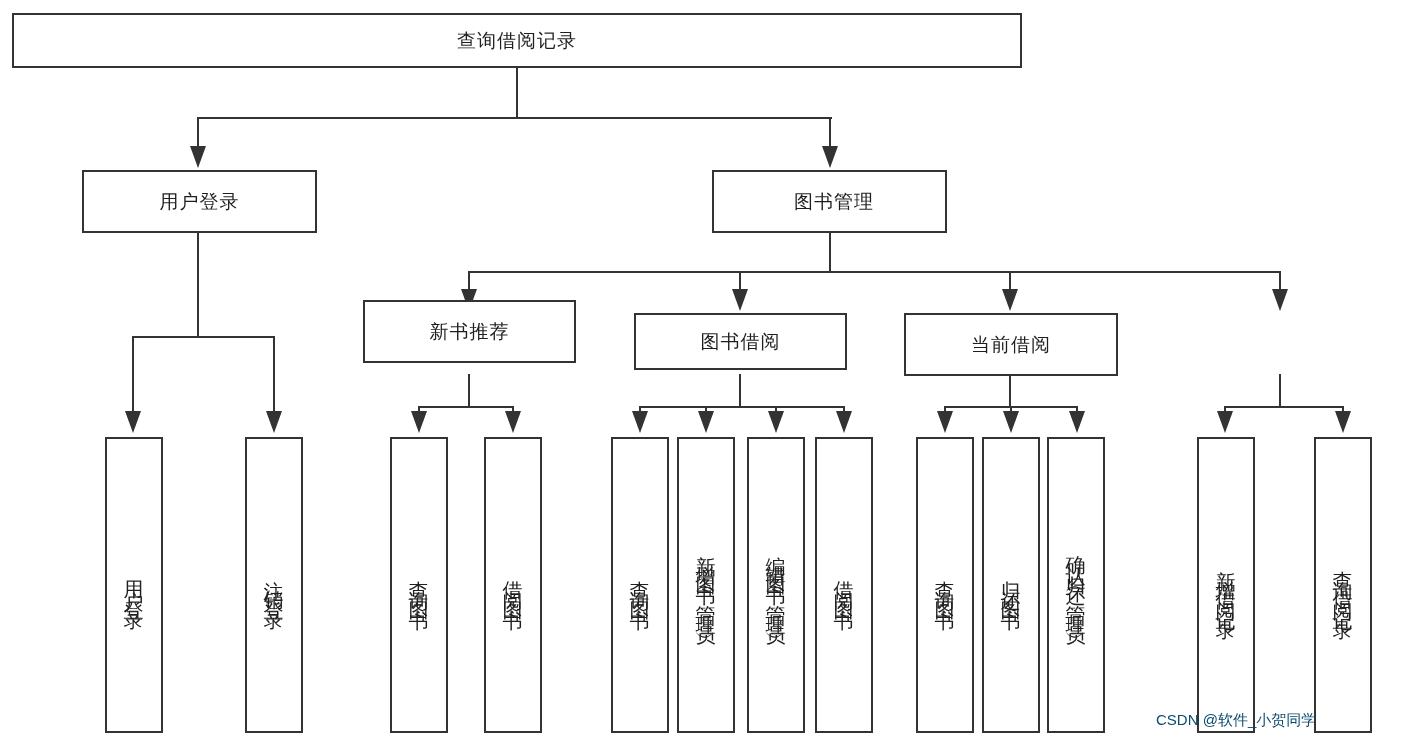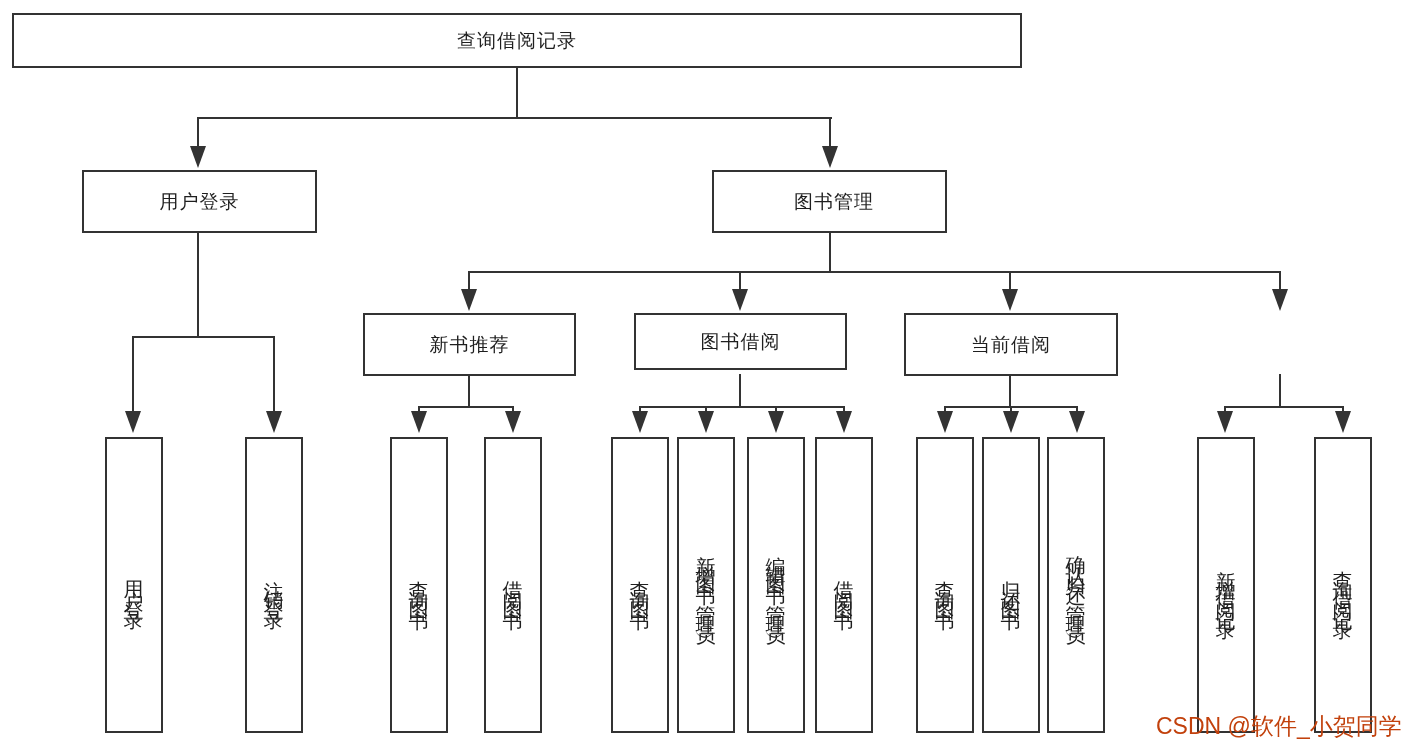--- a/index.html
+++ b/index.html
@@ -18,29 +18,29 @@
   }
   .line{position:absolute;background:#333333;}
   .v{width:2px;}
   .h{height:2px;}
   .tri{
     position:absolute;width:0;height:0;
     border-left:8px solid transparent;border-right:8px solid transparent;
     border-top:22px solid #333333;
   }
   .watermark{
-    position:absolute;left:1156px;top:711px;font-size:23px;color:#c2410c;
+    position:absolute;left:1156px;top:711px;font-size:15px;color:#0c4a6e;
     white-space:nowrap;z-index:5;
   }
 
   
   .b-root {left:12px;  top:13px;  width:1010px;height:55px;}
   .b-l2-0 {left:82px;  top:170px; width:235px; height:63px;}
   .b-l2-1 {left:712px; top:170px; width:235px; height:63px;padding-left:9px;}
-  .b-l3-0 {left:363px; top:313px; width:213px; height:63px;}
+  .b-l3-0 {left:363px; top:300px; width:213px; height:63px;}
   .b-l3-1 {left:634px; top:313px; width:213px; height:57px;}
   .b-l3-2 {left:904px; top:313px; width:214px; height:63px;}
   .b-l3-3 {left:1174px;top:313px; width:214px; height:63px;}
   .leafbox{top:437px;height:296px;width:58px;}
   .b-lf-0 {left:105px;} .b-lf-1 {left:245px;} .b-lf-2 {left:390px;}
   .b-lf-3 {left:484px;} .b-lf-4 {left:611px;} .b-lf-5 {left:677px;}
   .b-lf-6 {left:747px;} .b-lf-7 {left:815px;} .b-lf-8 {left:916px;}
   .b-lf-9 {left:982px;} .b-lf-10{left:1047px;} .b-lf-11{left:1197px;}
   .b-lf-12{left:1314px;}
 

